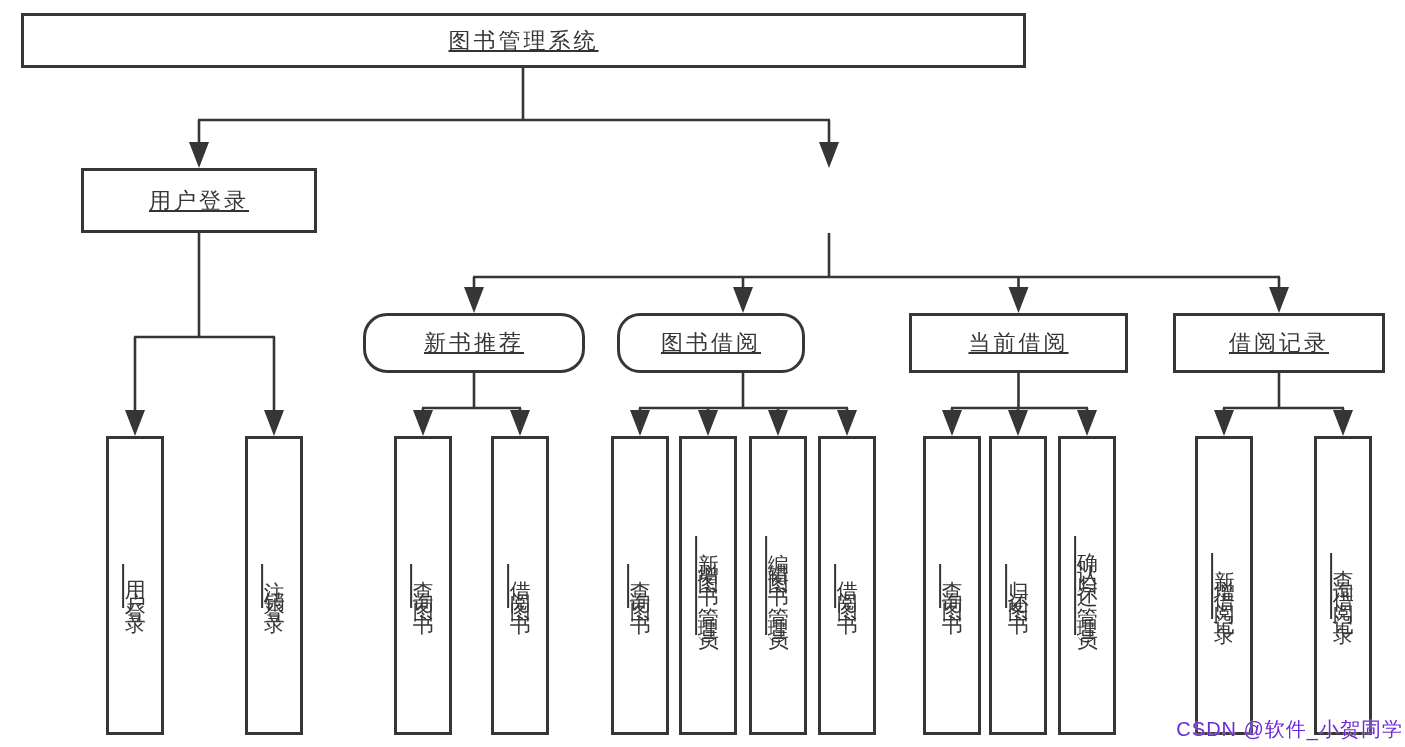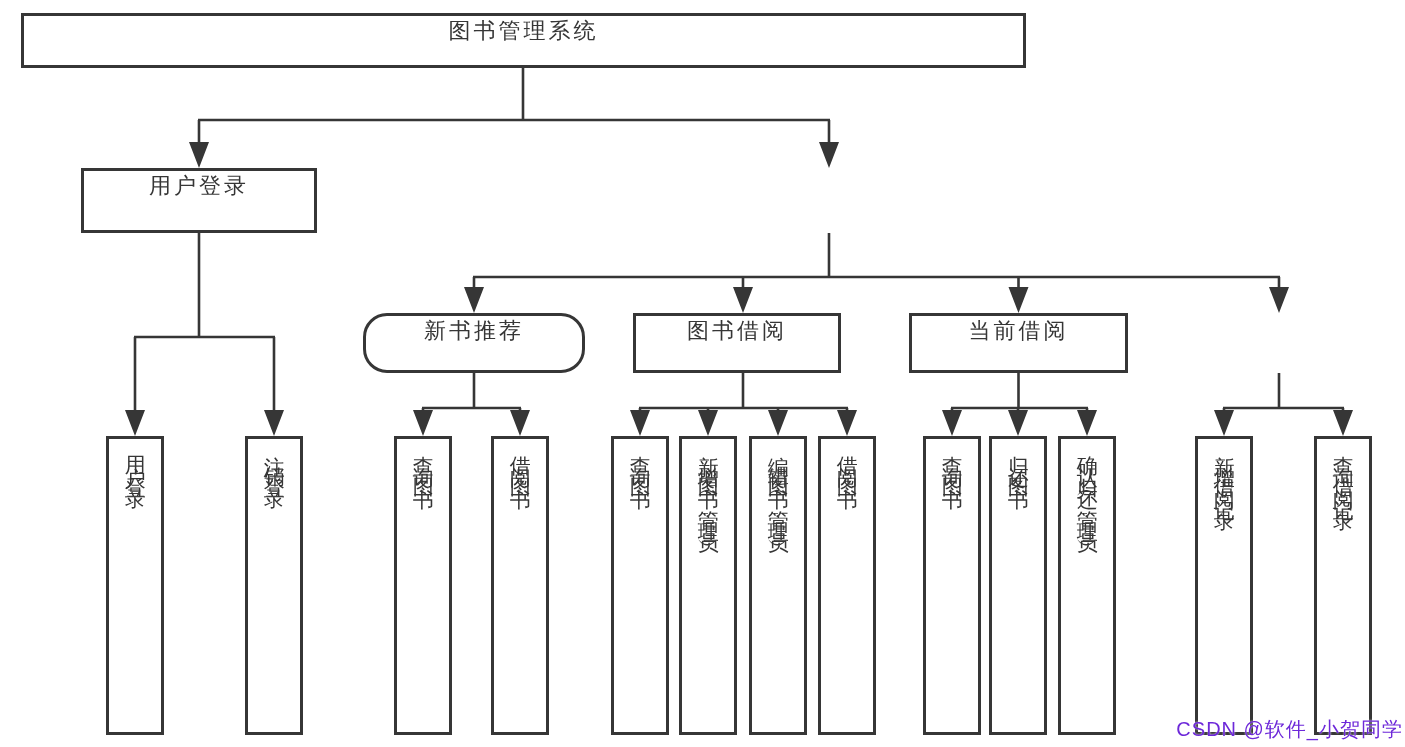--- a/index.html
+++ b/index.html
@@ -10,22 +10,23 @@
     font-family:"Liberation Sans", sans-serif;
     color:#333333;
     overflow:hidden;
   }
   .connectors{position:absolute;left:0;top:0;z-index:0;}
   .node{
     position:absolute;
     box-sizing:border-box;
     background:#ffffff;
     border:3px solid #363636;
-    display:flex;justify-content:center;
+    display:flex;align-items:center;justify-content:center;
     z-index:1;
+    text-decoration:underline;
   }
   .h-label{
     font-size:22px;
     letter-spacing:3px;
     color:#363636;
     white-space:nowrap;
   }
   .leaf{width:58px;height:299px;top:436px;}
   .v-label{
     writing-mode:vertical-rl;
@@ -99,25 +100,28 @@
     <span class="h-label">图书管理系统</span>
   </div>
 
   <div class="node lvl2" style="left:81px;">
     <span class="h-label">用户登录</span>
   </div>
 
   <div class="node lvl3" style="left:363px;width:222px;border-radius:24px;">
     <span class="h-label">新书推荐</span>
   </div>
-  <div class="node lvl3" style="left:633px;width:208px;">
+  <div class="node lvl3" style="left:617px;width:188px;border-radius:23px;">
     <span class="h-label">图书借阅</span>
   </div>
   <div class="node lvl3" style="left:909px;width:219px;">
     <span class="h-label">当前借阅</span>
+  </div>
+  <div class="node lvl3" style="left:1173px;width:212px;">
+    <span class="h-label">借阅记录</span>
   </div>
 
   <div class="node leaf" style="left:106px;">
     <span class="v-label">用户登录</span>
   </div>
   <div class="node leaf" style="left:245px;">
     <span class="v-label">注销登录</span>
   </div>
 
   <div class="node leaf" style="left:394px;">

